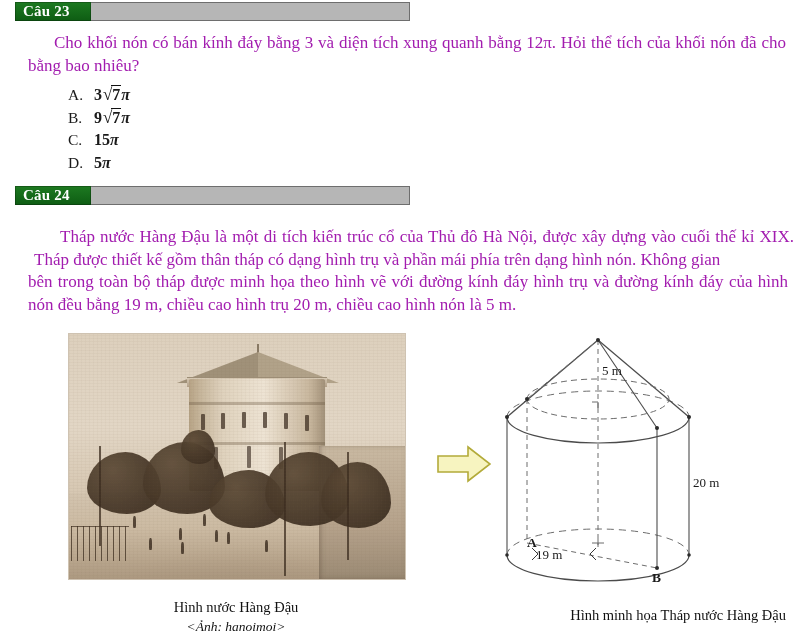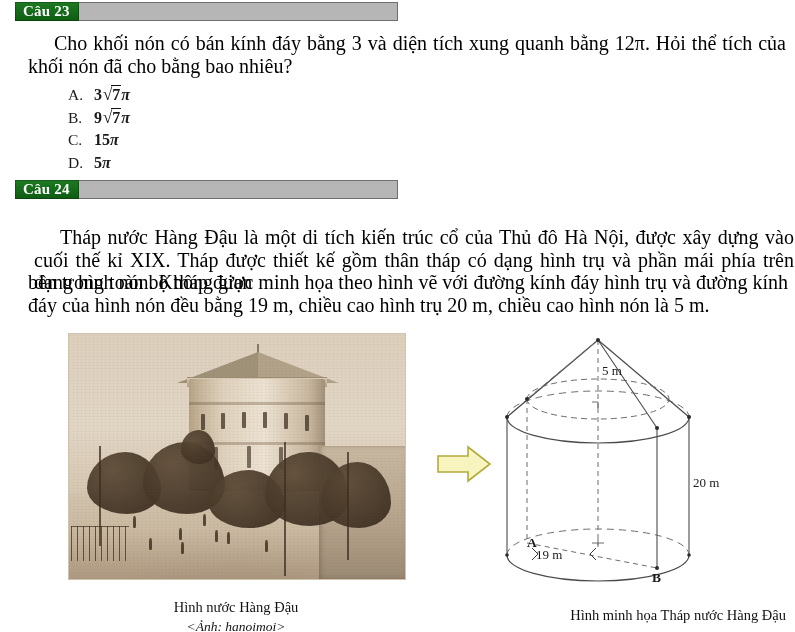--- a/index.html
+++ b/index.html
@@ -24,40 +24,40 @@
     display: flex;
     align-items: stretch;
   }
   .q-header .q-tag {
     background: #18731d;
     background: linear-gradient(to bottom, #1d7a21 0%, #0e5c13 100%);
     color: #ffffff;
     font-weight: bold;
     font-size: 15px;
     line-height: 19px;
-    padding: 0 9px 0 8px;
+    padding: 0 21px 0 8px;
     white-space: nowrap;
     letter-spacing: .2px;
     box-shadow: inset 0 0 0 1px rgba(0,0,0,.25);
   }
   .q-header .q-strip {
     background: #b6b6b6;
     border: 1px solid #6e6e6e;
     border-left: none;
     width: 318px;
   }
 
   
   .para {
     position: absolute;
-    font-size: 20px;
+    font-size: 17px;
     line-height: 22.5px;
     text-align: justify;
     text-justify: inter-word;
-    color: #000000;
+    color: #a21caf;
   }
   .indent { text-indent: 26px; }
 
   
   .choices {
     position: absolute;
     left: 68px;
     top: 85px;
     font-size: 16px;
   }
@@ -298,21 +298,21 @@
 
   <div class="choice">
     <span class="lbl">D.</span>
     <span class="val">
       <span>5</span><span class="pi">π</span>
     </span>
   </div>
 
 </div>
 
-<div class="q-header" style="top:180px;">
+<div class="q-header" style="top:186px;">
   <div class="q-tag">Câu 24</div>
   <div class="q-strip"></div>
 </div>
 
 <div class="para indent" style="left:28px; top:226px; width:760px;margin-left:6px;">Tháp nước Hàng Đậu là một di tích kiến trúc cổ của Thủ đô Hà Nội, được xây dựng vào cuối thế kỉ XIX. Tháp được thiết kế gồm thân tháp có dạng hình trụ và phần mái phía trên dạng hình nón. Không gian</div>
 <div class="para" style="left:28px; top:271px; width:760px;">bên trong toàn bộ tháp được minh họa theo hình vẽ với đường kính đáy hình trụ và đường kính đáy của hình nón đều bằng 19 m, chiều cao hình trụ 20 m, chiều cao hình nón là 5 m.</div>
 
 <div class="photo-wrap">
   <div class="photo">
     <div class="ground"></div>

